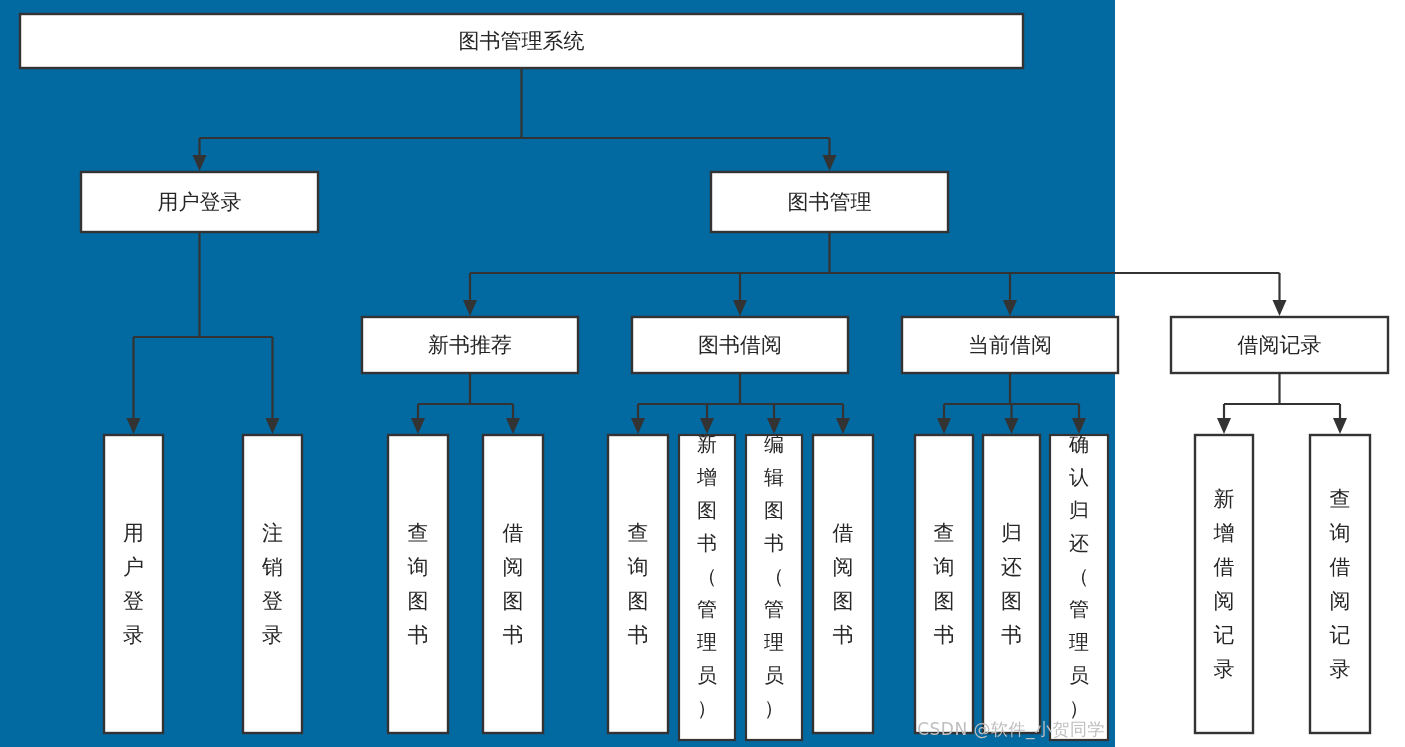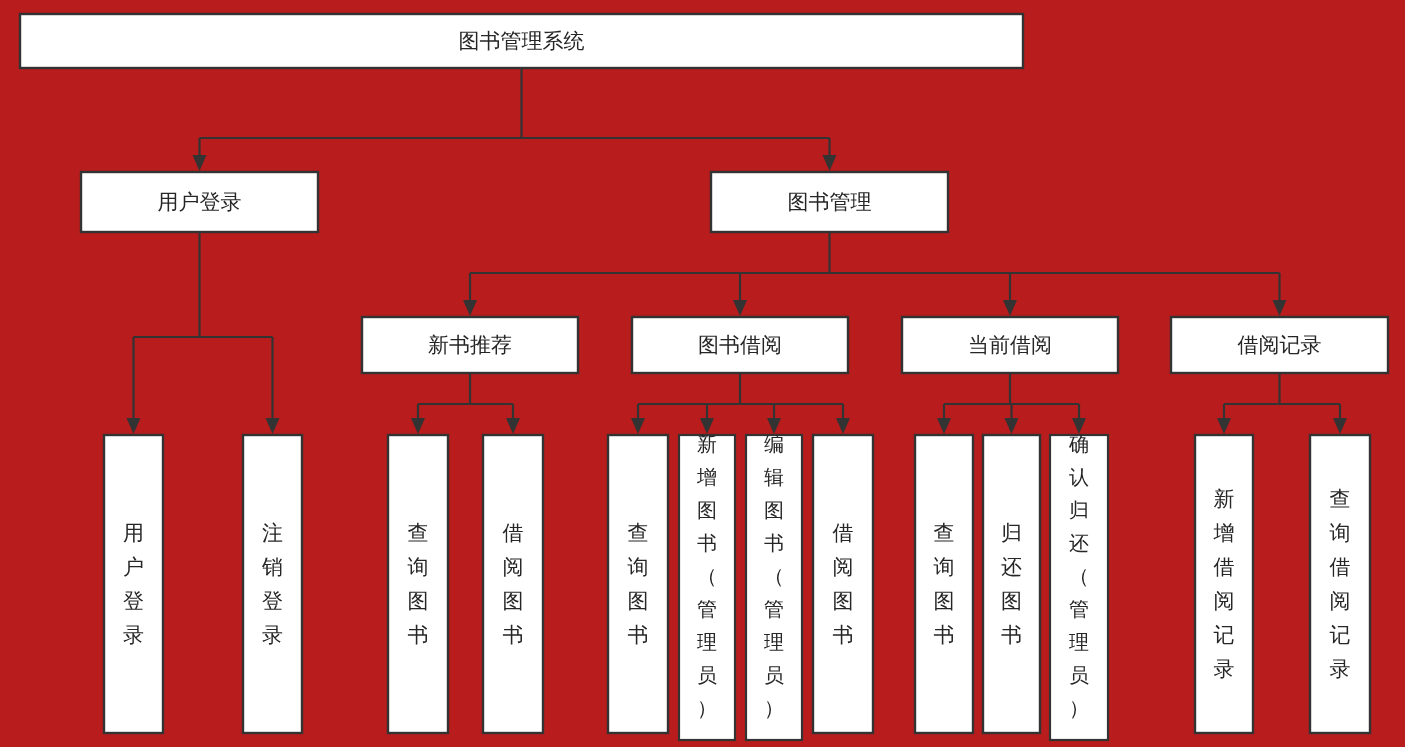--- a/index.html
+++ b/index.html
@@ -8,23 +8,23 @@
     background: #ffffff;
   }
   body {
     width: 1405px;
     height: 747px;
     font-family: "DejaVu Sans", "Liberation Sans", sans-serif;
     overflow: hidden;
   }
   #diagram-root {
     position: relative;
-    width: 1405px;
+    width: 1115px;
     height: 747px;
-    background: #b91c1c;
+    background: #0369a1;
   }
   svg#flow {
     position: absolute;
     left: 0;
     top: 0;
     width: 1405px;
     height: 747px;
   }
   .node-rect {
     fill: #ffffff;
@@ -222,13 +222,14 @@
         <g>
           <rect x="1195" y="435" width="58" height="298" class="node-rect"></rect>
           <text x="1224" y="506" class="leaf-label"><tspan x="1224" dy="0">新</tspan><tspan x="1224" dy="34">增</tspan><tspan x="1224" dy="34">借</tspan><tspan x="1224" dy="34">阅</tspan><tspan x="1224" dy="34">记</tspan><tspan x="1224" dy="34">录</tspan></text>
         </g>
         <g>
           <rect x="1310" y="435" width="60" height="298" class="node-rect"></rect>
           <text x="1340" y="506" class="leaf-label"><tspan x="1340" dy="0">查</tspan><tspan x="1340" dy="34">询</tspan><tspan x="1340" dy="34">借</tspan><tspan x="1340" dy="34">阅</tspan><tspan x="1340" dy="34">记</tspan><tspan x="1340" dy="34">录</tspan></text>
         </g>
       </g>
   </svg>
+  <div class="watermark-text">CSDN @软件_小贺同学</div>
 </div>
 
 </body></html>

